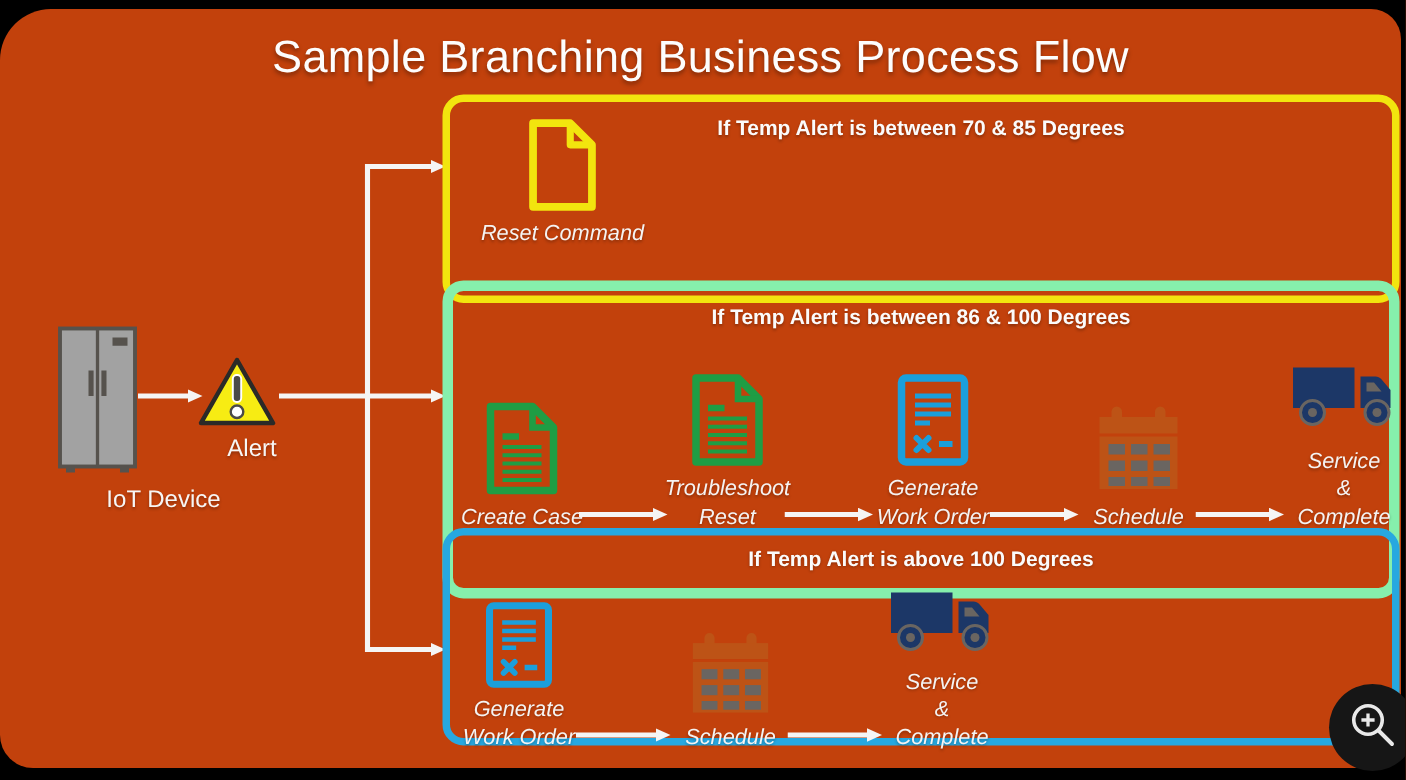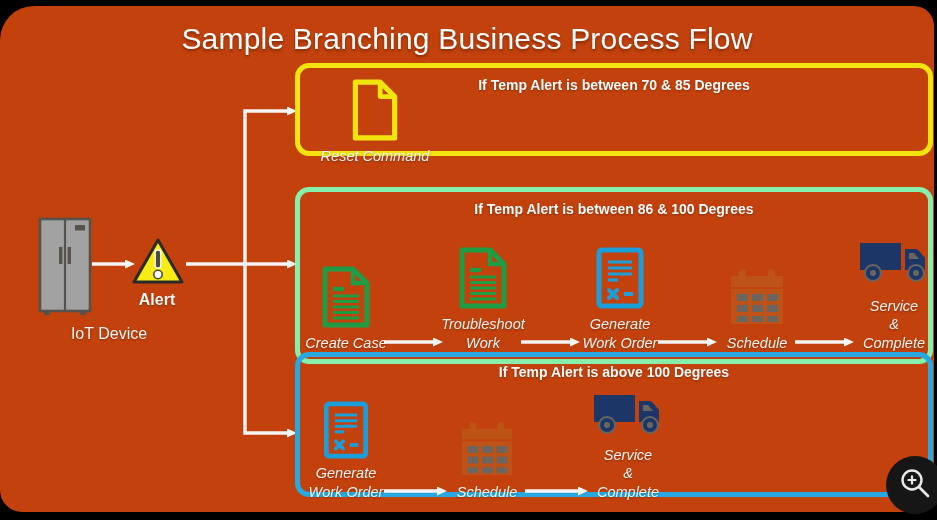--- a/index.html
+++ b/index.html
@@ -9,27 +9,27 @@
           border-radius:34px 20px 20px 22px;}
   .title{position:absolute;left:0;top:16px;width:100%;text-align:center;color:#fdfdfd;
          font-size:30px;font-weight:400;letter-spacing:.2px;text-shadow:0 2px 3px rgba(0,0,0,.35);}
   
   .connectors{position:absolute;left:0;top:0;width:937px;height:520px;pointer-events:none;}
   
   .fridge{position:absolute;left:38px;top:217px;}
   .node-label{position:absolute;color:#f7f6f5;font-size:16px;text-align:center;
               text-shadow:0 1px 2px rgba(0,0,0,.3);}
   .lbl-device{left:0px;top:325px;width:130px;margin-left:44px;}
-  .lbl-alert{left:117px;top:291px;width:80px;font-weight:bold;}
+  .lbl-alert{left:128px;top:291px;width:80px;}
   .alert-tri{position:absolute;left:131px;top:236px;}
   
   .branch{position:absolute;left:295px;width:638px;border-radius:14px;box-sizing:border-box;
           background:transparent;}
-  .branch-yellow{top:63px;height:93px;border:5px solid #f2e50e;}
-  .branch-green{top:187px;height:177px;border:5px solid #86efac;}
+  .branch-yellow{top:63px;height:139px;border:5px solid #f2e50e;}
+  .branch-green{top:187px;height:212px;border:7px solid #86efac;}
   .branch-blue{top:352px;height:145px;border:5px solid #27a8e0;}
   .box-header{position:absolute;left:0;right:0;text-align:center;color:#fbfbfb;
               font-size:14px;font-weight:bold;text-shadow:0 1px 2px rgba(0,0,0,.3);}
   .branch-yellow .box-header{top:9px;}
   .branch-green .box-header{top:9px;}
   .branch-blue .box-header{top:7px;}
   .steps-row{position:absolute;display:flex;align-items:flex-end;padding-left:8px;}
   .branch-yellow .steps-row{left:12px;top:10px;}
   .branch-green .steps-row{left:0;top:36px;}
   .branch-blue .steps-row{left:0;top:26px;}
@@ -125,21 +125,21 @@
       <div class="step">
         <div class="icon-box">
           <svg width="50" height="62" viewBox="0 0 50 62">
             <path d="M4 3 H32 L46 17 V59 H4 Z" fill="none" stroke="#1f9d44" stroke-width="5" stroke-linejoin="round"></path>
             <path d="M32 3 V17 H46" fill="none" stroke="#1f9d44" stroke-width="4.4"></path>
             <path d="M12 23 H23" stroke="#1f9d44" stroke-width="4.4"></path>
             <path d="M12 30 H38 M12 35.5 H38 M12 41 H38 M12 46.5 H38 M12 52 H38" stroke="#1f9d44" stroke-width="2.8"></path>
           </svg>
         </div>
         <div class="step-label">Troubleshoot
-Work</div>
+Reset</div>
       </div>
       <div class="flow-arrow">
         <svg width="61" height="12">
             <line x1="0" y1="6" x2="50" y2="6" stroke="#f5f5f5" stroke-width="3.4" marker-end="url(#ah)"></line>
           </svg>
       </div>
       <div class="step">
         <div class="icon-box">
           <svg width="48" height="62" viewBox="0 0 48 62">
             <rect x="3" y="3" width="42" height="56" rx="3" fill="none" stroke="#1b9fdb" stroke-width="5"></rect>

